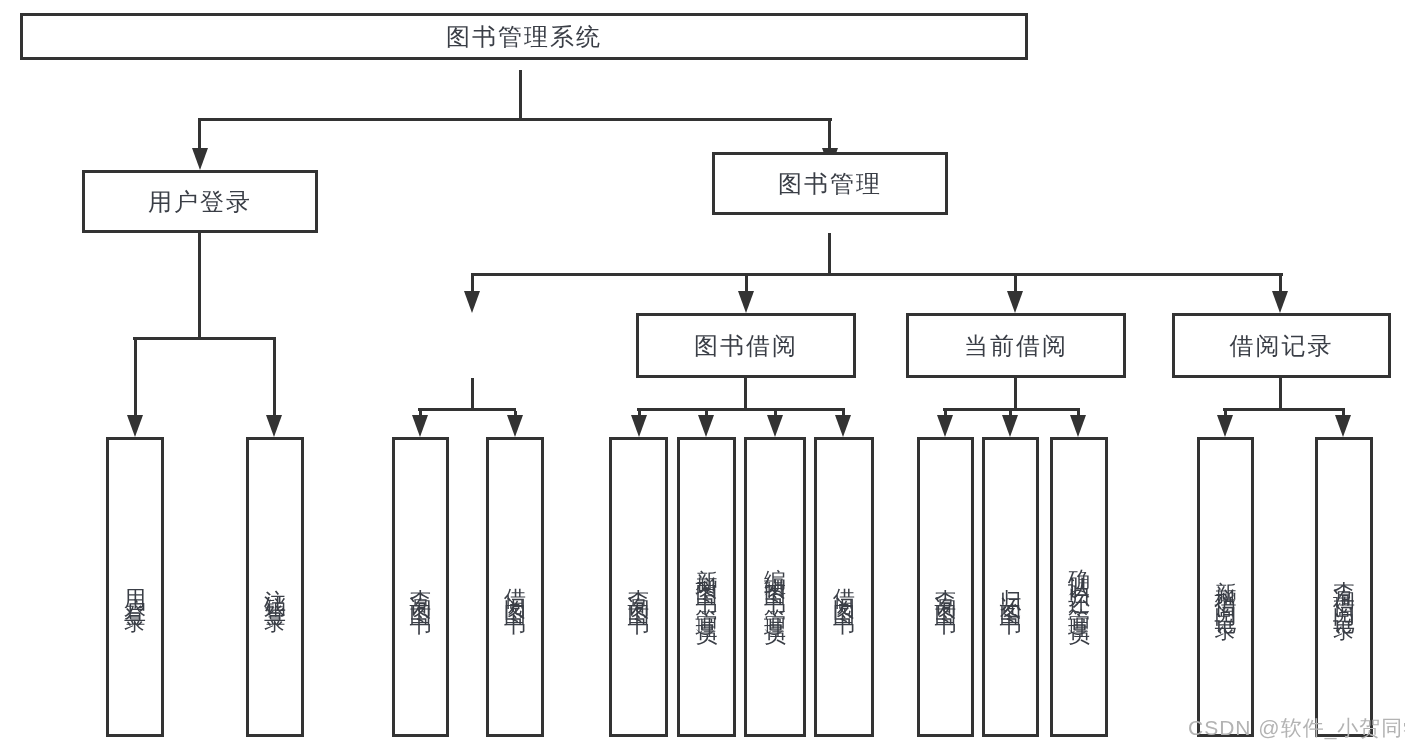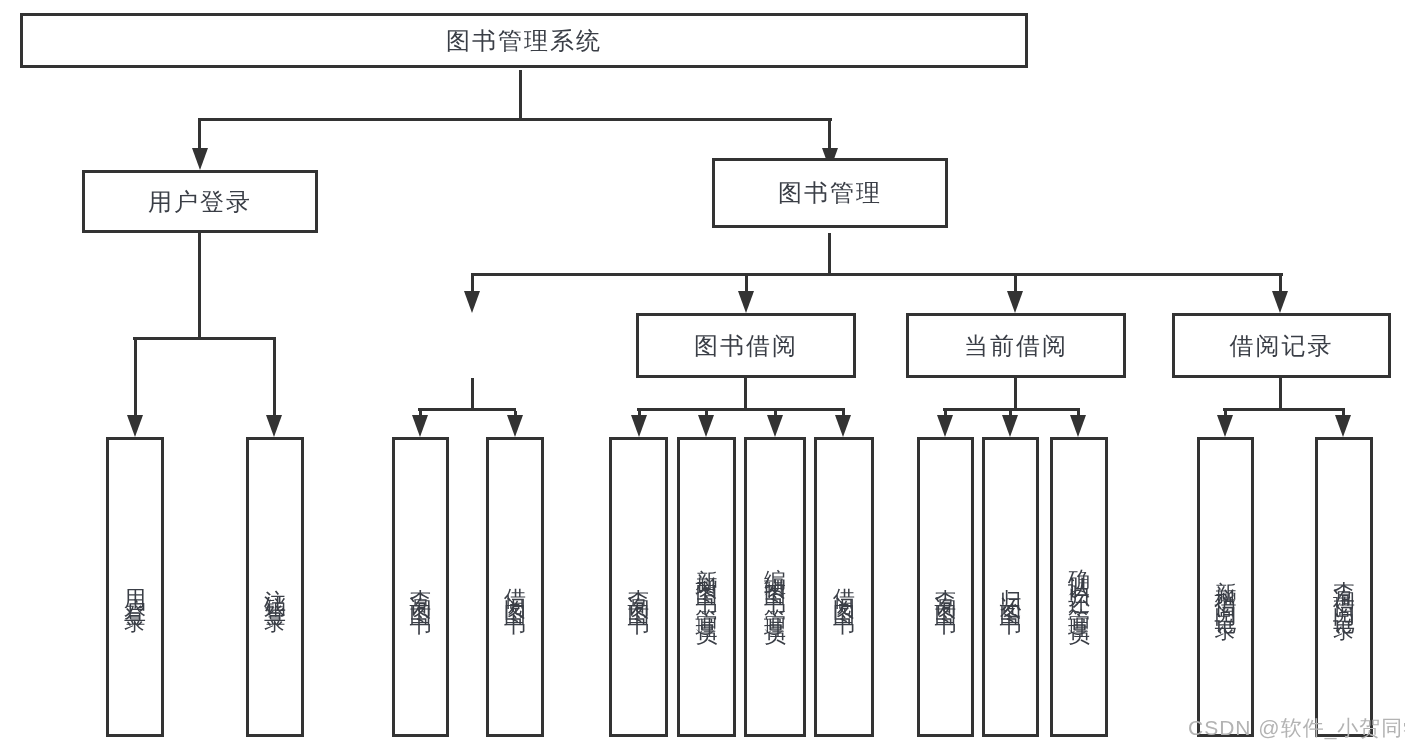--- a/index.html
+++ b/index.html
@@ -115,28 +115,28 @@
   <div class="cl" style="left:1077px;top:411px;width:3px;height:6px"></div>
   <div class="ar" style="left:1070px;top:415px"></div>
 
   <div class="cl" style="left:1279px;top:378px;width:3px;height:33px"></div>
   <div class="cl" style="left:1223px;top:408px;width:122px;height:3px"></div>
   <div class="cl" style="left:1224px;top:411px;width:3px;height:6px"></div>
   <div class="ar" style="left:1217px;top:415px"></div>
   <div class="cl" style="left:1342px;top:411px;width:3px;height:6px"></div>
   <div class="ar" style="left:1335px;top:415px"></div>
 
-  <div class="box" style="left:20px;top:13px;width:1008px;height:55px">
+  <div class="box" style="left:20px;top:13px;width:1008px;height:47px">
     <span class="hlabel">图书管理系统</span>
   </div>
 
   <div class="box" style="left:82px;top:170px;width:236px;height:63px">
     <span class="hlabel">用户登录</span>
   </div>
-  <div class="box" style="left:712px;top:158px;width:236px;height:70px">
+  <div class="box" style="left:712px;top:152px;width:236px;height:63px">
     <span class="hlabel">图书管理</span>
   </div>
 
   <div class="box" style="left:636px;top:313px;width:220px;height:65px">
     <span class="hlabel">图书借阅</span>
   </div>
   <div class="box" style="left:906px;top:313px;width:220px;height:65px">
     <span class="hlabel">当前借阅</span>
   </div>
   <div class="box" style="left:1172px;top:313px;width:219px;height:65px">

